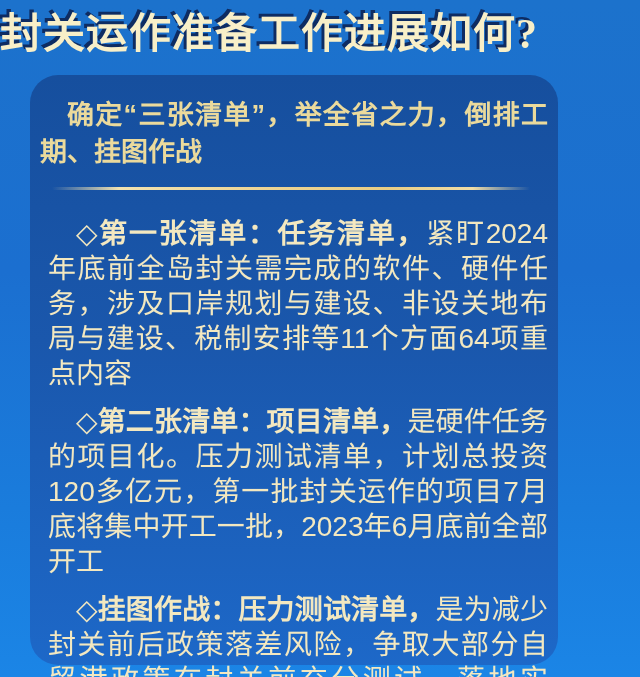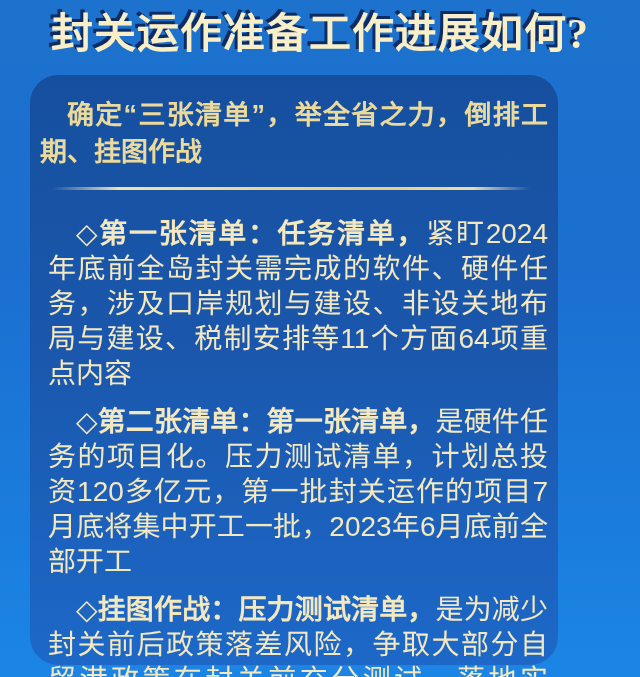--- a/index.html
+++ b/index.html
@@ -10,21 +10,21 @@
     position: relative;
     width: 640px;
     height: 677px;
     overflow: hidden;
     background: linear-gradient(180deg, #1C72CC 0%, #1B6FD0 40%, #1A7CDC 75%, #1B85E6 100%);
     font-family: "Liberation Sans", "DejaVu Sans", sans-serif;
   }
   .title {
     margin: 0;
     padding-top: 10px;
-    text-align: center;
+    text-align: left;
     font-family: "Liberation Serif", "DejaVu Serif", serif;
     font-weight: 900;
     font-size: 42px;
     line-height: 48px;
     letter-spacing: 1px;
     color: #F8EFC8;
     text-shadow: -3px -3px 0 #0E2C62;
     white-space: nowrap;
   }
   .card {
@@ -81,19 +81,19 @@
   <h1 class="title">封关运作准备工作进展如何?</h1>
 
   <section class="card">
 
     <p class="card-header">确定“三张清单”，举全省之力，倒排工期、挂图作战</p>
 
     <div class="divider"></div>
 
     <p class="para"><strong class="lead">◇第一张清单：任务清单，</strong><span>紧盯2024年底前全岛封关需完成的软件、硬件任务，涉及口岸规划与建设、非设关地布局与建设、税制安排等11个方面64项重点内容</span></p>
 
-    <p class="para"><strong class="lead">◇第二张清单：第一张清单，</strong><span>是硬件任务的项目化。压力测试清单，计划总投资120多亿元，第一批封关运作的项目7月底将集中开工一批，2023年6月底前全部开工</span></p>
+    <p class="para"><strong class="lead">◇第二张清单：项目清单，</strong><span>是硬件任务的项目化。压力测试清单，计划总投资120多亿元，第一批封关运作的项目7月底将集中开工一批，2023年6月底前全部开工</span></p>
 
     <p class="para"><strong class="lead">◇挂图作战：压力测试清单，</strong><span>是为减少封关前后政策落差风险，争取大部分自贸港政策在封关前充分测试、落地实施。目前压力测试清单有27个事项，还将根据全岛封关工作需要适时动态增加</span></p>
 
   </section>
 
 </div>
 
 </body></html>

